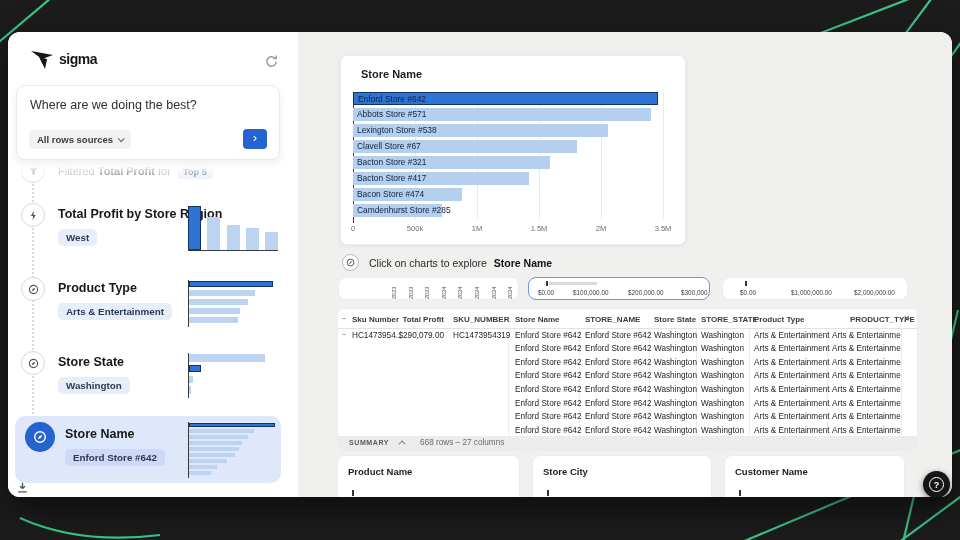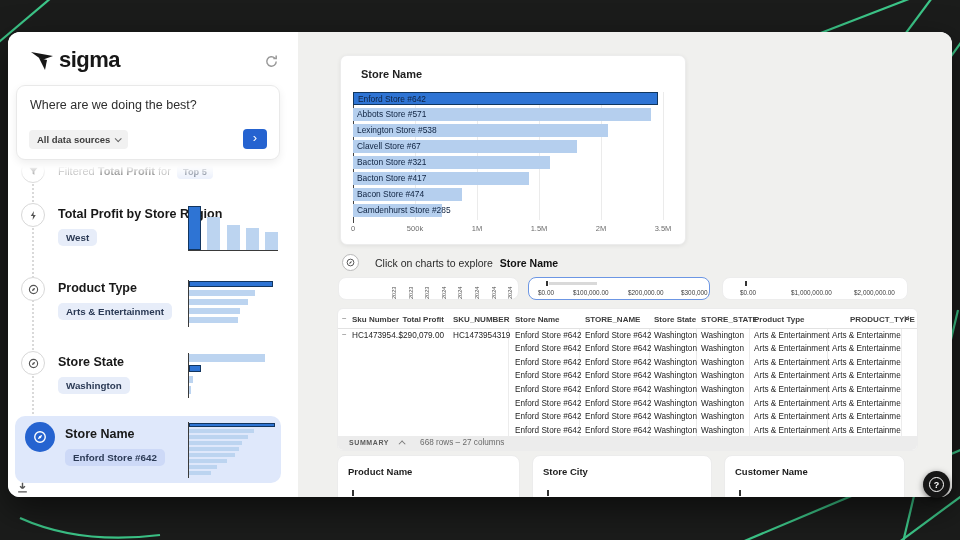--- a/index.html
+++ b/index.html
@@ -7,21 +7,21 @@
     font-family:"Liberation Sans", sans-serif; }
   .backdrop-svg { position:absolute; left:0; top:0; width:960px; height:540px; }
 
   .window { position:absolute; left:8px; top:32px; width:944px; height:465px;
     background:#fff; border-radius:12px; overflow:hidden;
     box-shadow:0 12px 34px rgba(0,0,0,.55); }
 
   
   .sidebar { position:absolute; left:0; top:0; width:290px; height:465px; background:#fff; z-index:3; }
   .logo { position:absolute; left:22px; top:15px; display:flex; align-items:center; gap:3px; }
-  .logo-text { font-size:22px; font-weight:700; color:#171717; letter-spacing:-0.5px; }
+  .logo-text { font-size:14px; font-weight:700; color:#171717; letter-spacing:-0.5px; }
   .refresh { position:absolute; left:256px; top:22px; width:15px; height:15px; color:#9a9a9a; cursor:pointer; }
   .prompt-card { position:absolute; left:8px; top:53px; width:264px; height:75px; background:#fff;
     border:1px solid #e9e9e9; border-radius:9px; box-shadow:0 3px 8px rgba(0,0,0,.07); z-index:4; }
   .prompt-q { position:absolute; left:13px; top:12px; font-size:12.5px; color:#2e2e2e; }
   .src-chip { position:absolute; left:12px; bottom:10px; background:#f1f1f1; border-radius:4px;
     padding:4px 8px; font-size:9.5px; font-weight:700; color:#3d3d3d; display:flex; align-items:center; gap:5px; }
   .chev-down { width:5px; height:5px; border-right:1.4px solid #666; border-bottom:1.4px solid #666;
     transform:rotate(45deg) translateY(-1px); }
   .submit-btn { position:absolute; right:12px; bottom:10px; width:24px; height:20px; background:#2563d0;
     border-radius:4px; color:#fff; font-size:13px; line-height:18px; text-align:center; cursor:pointer; }
@@ -64,21 +64,21 @@
   .plot { position:absolute; left:12px; top:36px; width:312px; height:128px; }
   .plot .grid { position:absolute; top:0; height:128px; width:1px; background:#ebebeb; }
   .plot .axis0 { position:absolute; left:0; top:0; height:131px; width:1px; background:#444; }
   .plot .bar { position:absolute; height:13px; background:#b5cfee; }
   .plot .bar.sel { background:#2e74d4; border:1.5px solid #10365f; }
   .plot .bar span { position:absolute; left:4px; top:0; font-size:8.4px; line-height:12.5px;
     color:#0e2240; white-space:nowrap; }
   .ticks { position:absolute; left:12px; top:168px; width:312px; height:10px; }
   .ticks span { position:absolute; transform:translateX(-50%); font-size:7.5px; color:#6d6d6d; }
 
-  .explore { position:absolute; left:44px; top:222px; display:flex; align-items:center; gap:16px; }
+  .explore { position:absolute; left:44px; top:222px; display:flex; align-items:center; gap:10px; }
   .explore-ic { width:17px; height:17px; border-radius:50%; border:1px solid #b9b9b9; color:#555;
     display:flex; align-items:center; justify-content:center; background:#fff; }
   .explore-ic svg { width:9px; height:9px; }
   .explore-txt { font-size:10.5px; color:#2a2a2a; }
   .explore-txt b { margin-left:4px; color:#111; }
 
   .pcard { position:absolute; top:245px; height:23px; background:#fff; border-radius:8px; overflow:hidden;
     border:1px solid #ededed; }
   .pcard.sel { border:1.5px solid #6c96e4; }
   .pcard .ylab { position:absolute; top:-1px; font-size:5.6px; color:#4a4a4a;
@@ -148,21 +148,21 @@
     <div class="refresh">
       <svg viewBox="0 0 24 24" fill="none" stroke="currentColor" stroke-width="2.4">
         <path d="M19.5 12a7.5 7.5 0 1 1-2.2-5.3"></path>
         <path d="M19.5 2.5v4.5h-4.5" fill="none"></path>
       </svg>
     </div>
 
     <div class="prompt-card">
       <div class="prompt-q">Where are we doing the best?</div>
       <div class="src-chip">
-        <span>All data sources</span>
+        <span>All rows sources</span>
         <span class="chev-down"></span>
       </div>
       <div class="submit-btn">›</div>
     </div>
 
     <div class="tl-icon" style="left:13px; top:127px;">
       <svg viewBox="0 0 24 24" fill="currentColor">
           <path d="M3 4h18l-7 8v7l-4-2v-5z"></path>
         </svg>
     </div>

